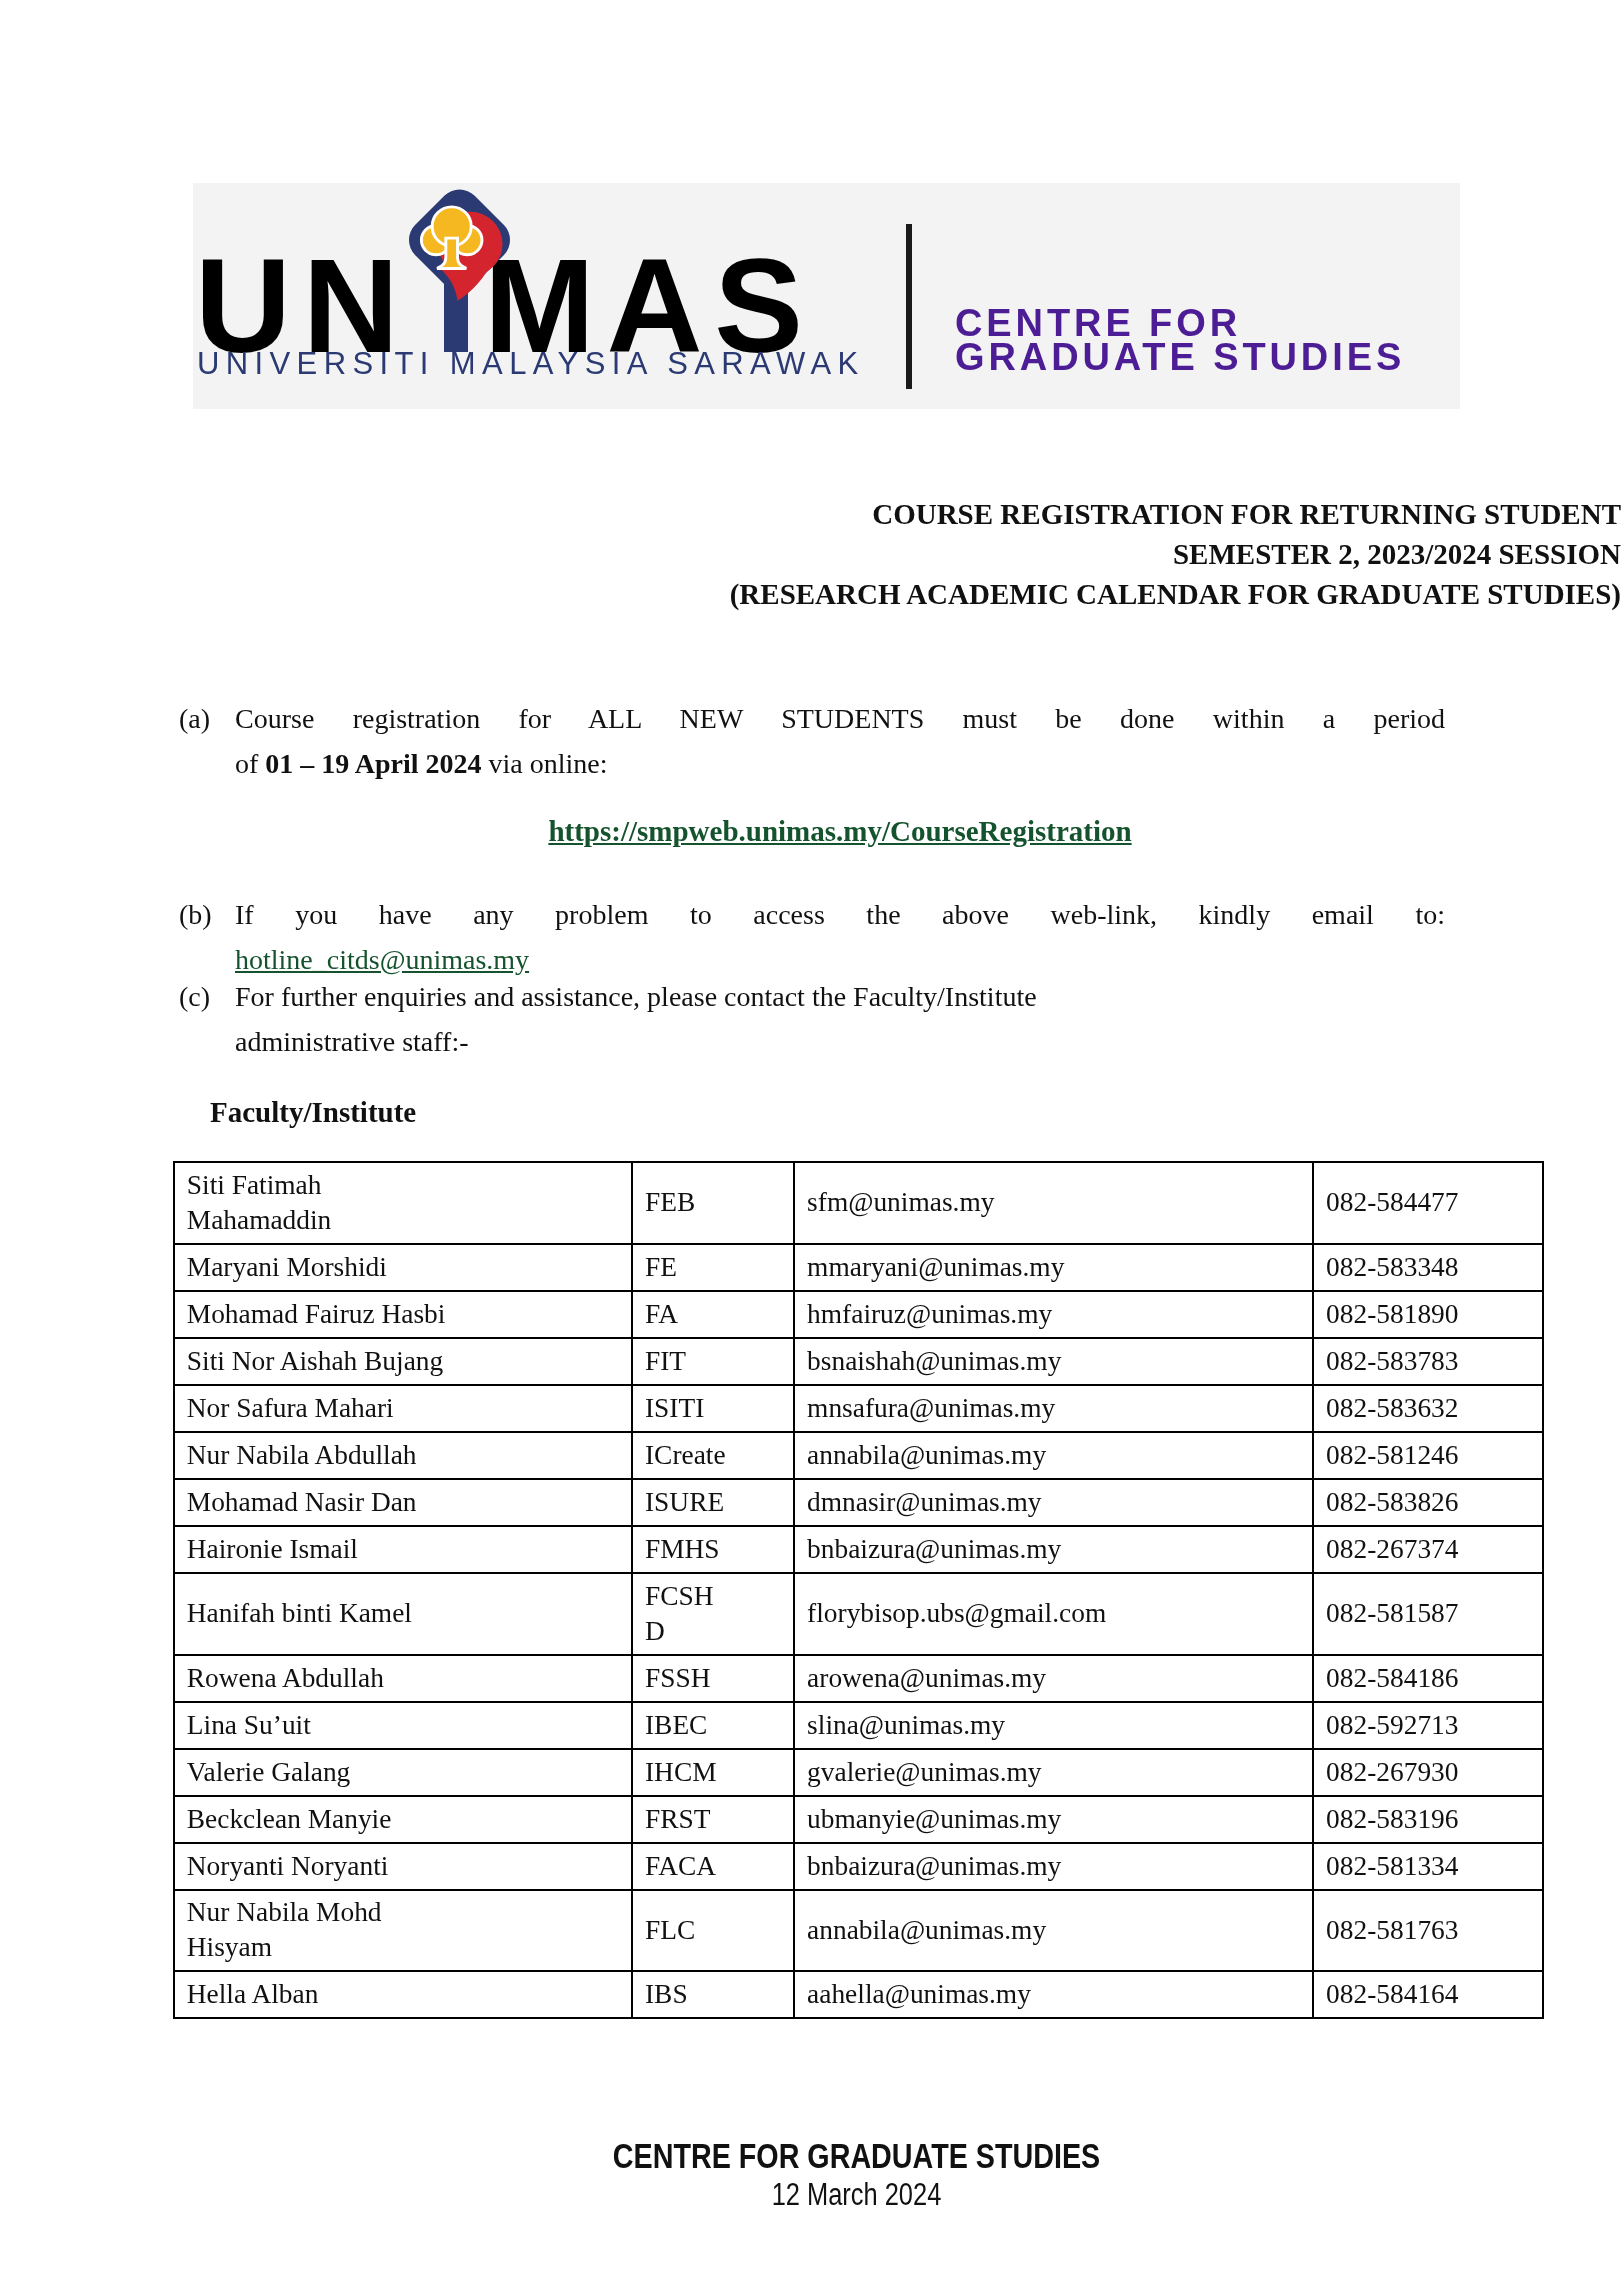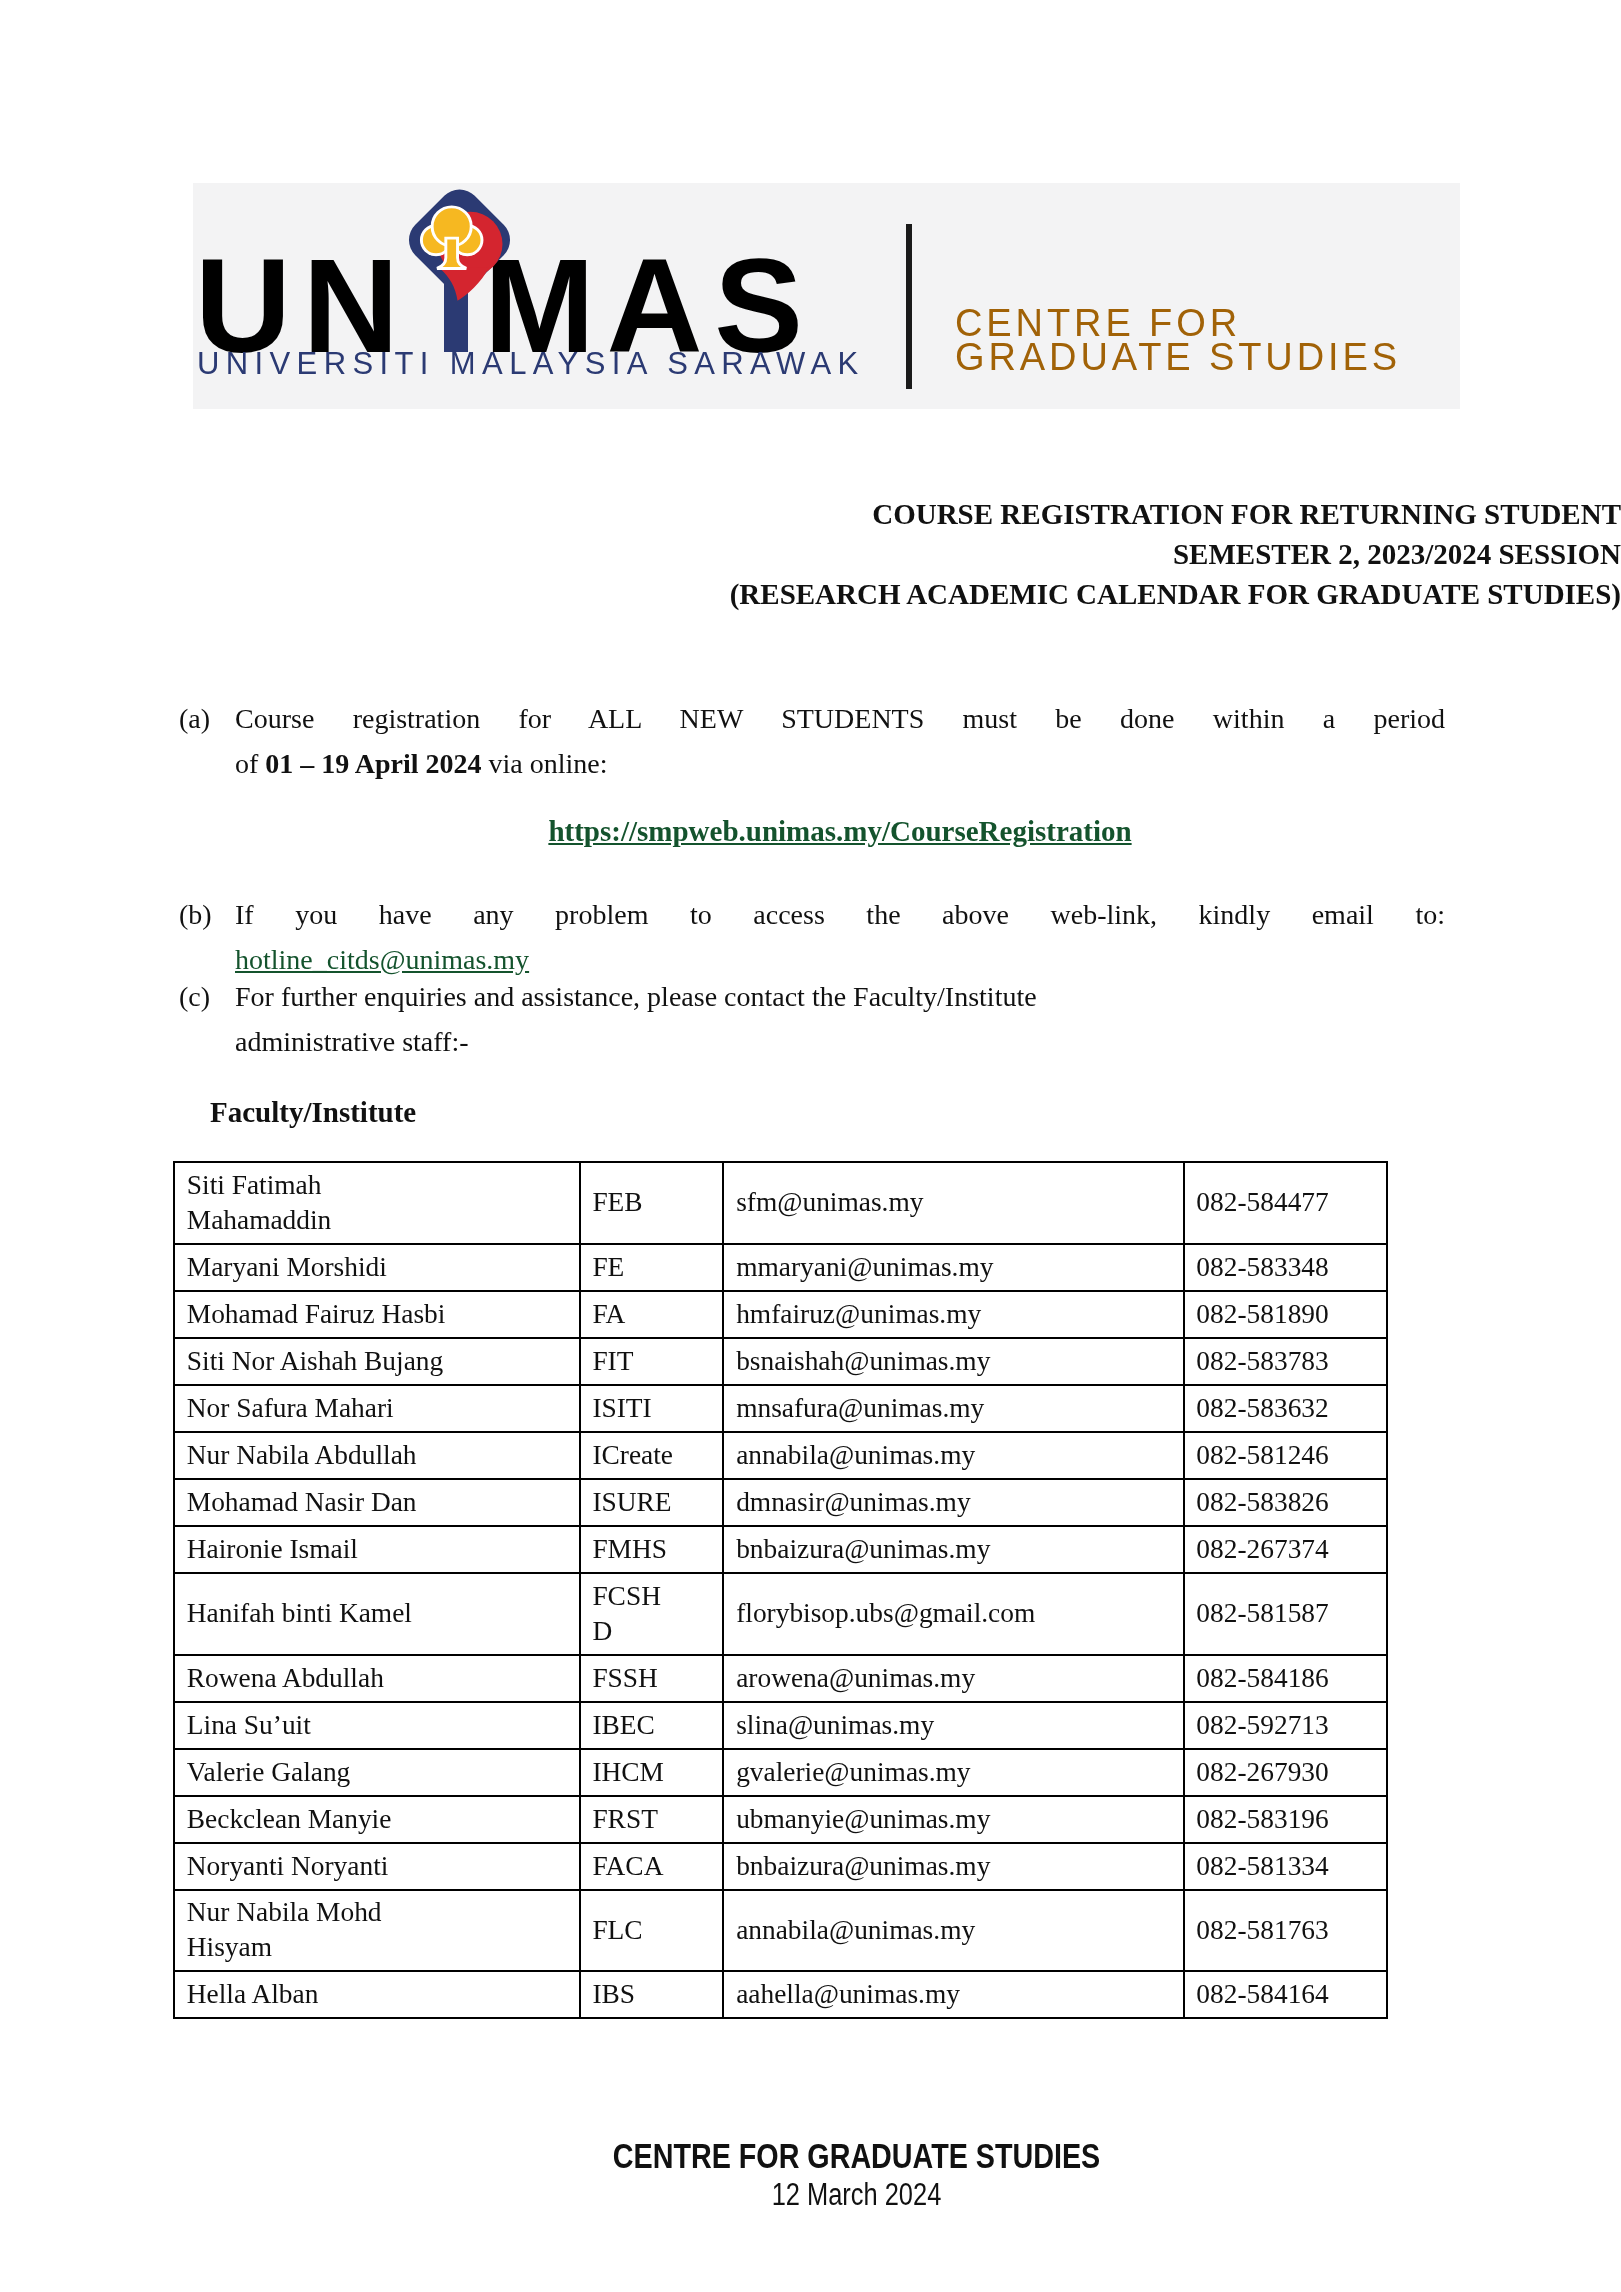--- a/index.html
+++ b/index.html
@@ -10,37 +10,37 @@
   .band{position:absolute;left:193px;top:183px;width:1267px;height:226px;background:#f3f3f4;}
   .wordmark{position:absolute;left:2px;top:57px;display:flex;align-items:baseline;
             font-family:"Liberation Sans",sans-serif;font-weight:bold;font-size:133px;line-height:1;
             letter-spacing:11.8px;color:#000000;}
   .istem{display:inline-block;width:24.5px;height:92px;background:#2b3a73;margin:0 15.7px 0 33px;}
   .tagline{position:absolute;left:3.9px;top:163px;font-family:"Liberation Sans",sans-serif;
            font-size:31px;letter-spacing:6.4px;color:#2b3a73;white-space:nowrap;}
   .emblem{position:absolute;left:202px;top:0;width:129px;height:120px;}
   .vbar{position:absolute;left:713px;top:41px;width:5.9px;height:165px;background:#1a1a1a;}
   .unit{position:absolute;left:762px;top:123px;font-family:"Liberation Sans",sans-serif;
-        font-weight:normal;font-size:38px;line-height:34px;letter-spacing:3.9px;color:#a16207;white-space:nowrap;}
+        font-weight:bold;font-size:38px;line-height:34px;letter-spacing:3.9px;color:#4c1d95;white-space:nowrap;}
 
   
   .title{position:absolute;left:0;top:494px;width:100%;text-align:right;
          font-weight:bold;font-size:29px;line-height:40px;}
   .item{position:absolute;left:179px;width:1266px;display:flex;font-size:28px;line-height:45px;}
   .item .label{width:56px;flex:none;}
   .item .body{flex:1;}
   .jlast{display:block;text-align:justify;text-align-last:justify;}
   .link-line{position:absolute;left:235px;top:815px;width:1210px;text-align:center;
              font-size:29px;font-weight:bold;}
   a{color:#14532d;text-decoration:underline;}
   .email-a{display:block;}
   .section-heading{position:absolute;left:186px;top:1096px;font-size:29px;font-weight:bold;margin-left:24px;}
 
   
-  .ftable{position:absolute;left:173px;top:1161px;width:1215px;border-collapse:collapse;
+  .ftable{position:absolute;left:173px;top:1161px;width:1371px;border-collapse:collapse;
           border:2.9px solid #000;padding-left:48px;}
   .ftable td{border:2px solid #000;font-size:27.4px;line-height:35px;padding:4.9px 11.8px;
              vertical-align:middle;white-space:pre-line;}
   .ftable tr{height:47px;}
 
   
   .footer{position:absolute;left:0;top:2135px;width:100%;text-align:center;
           font-family:"Liberation Sans",sans-serif;padding-left:46px;}
   .footer-scale{transform:scaleX(0.82);transform-origin:center top;}
   .f1{font-weight:bold;font-size:35px;line-height:41px;}

